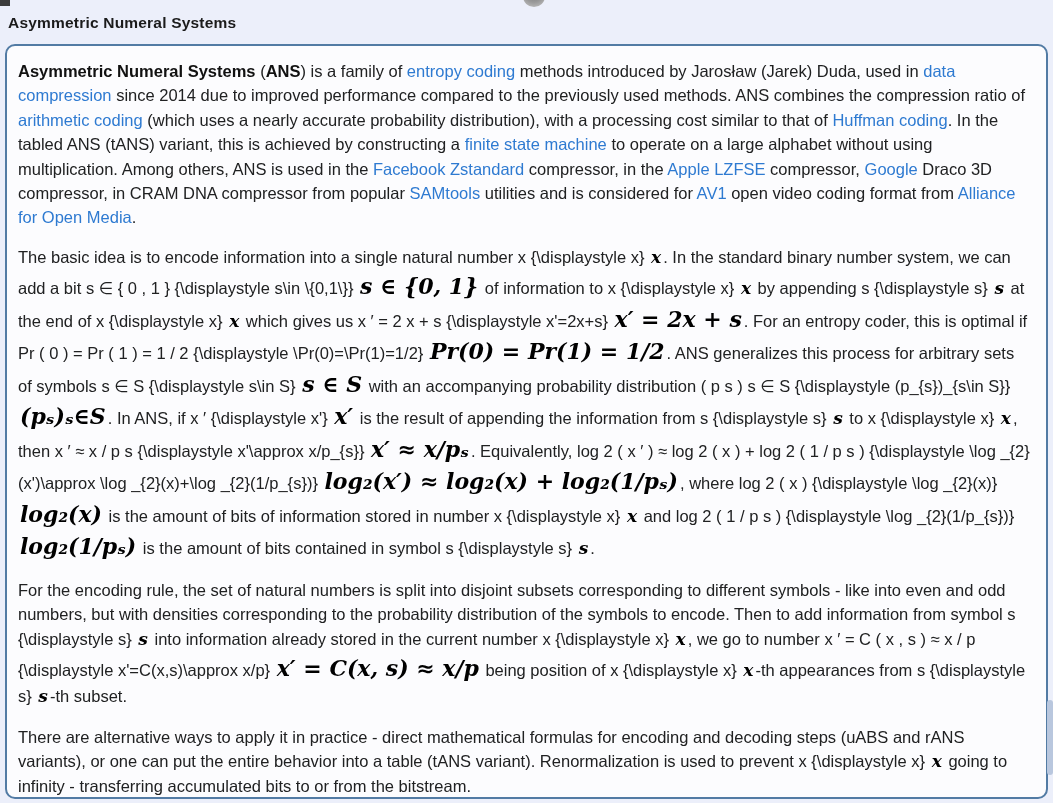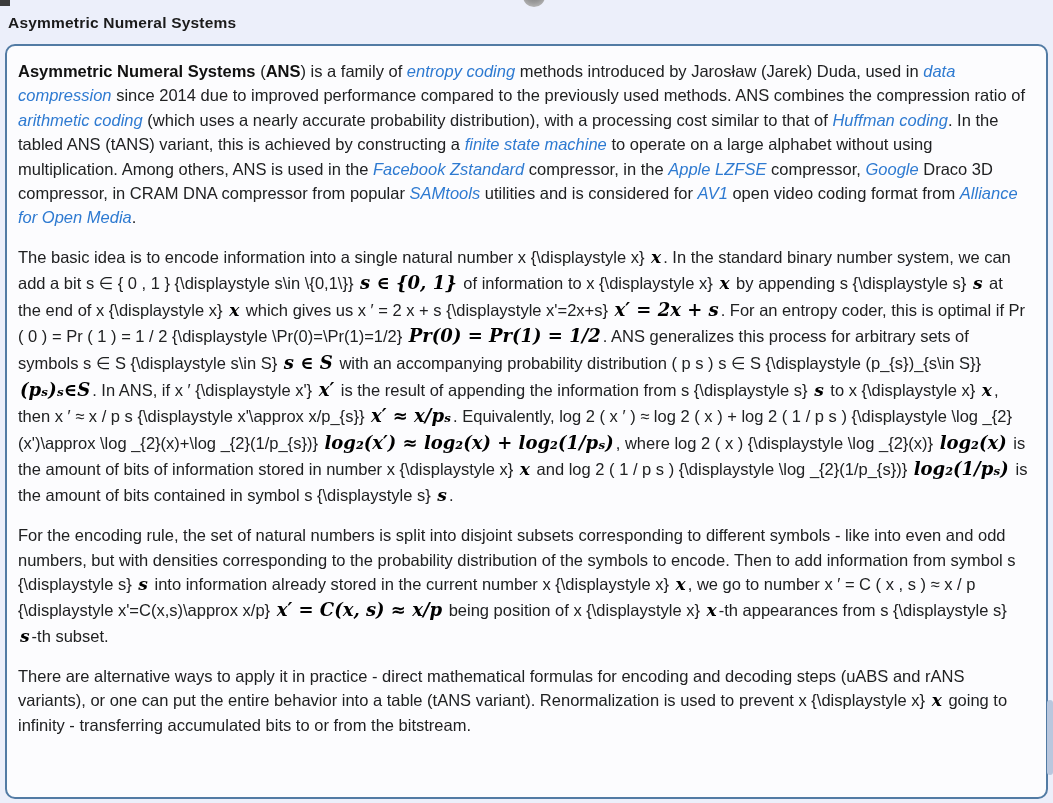--- a/index.html
+++ b/index.html
@@ -31,29 +31,29 @@
     padding: 13px 16px 10px 11px;
     overflow: hidden;
   }
   .article p {
     font-size: 16.5px;
     line-height: 1.48;
     margin-bottom: 15px;
     color: var(--text, #202122);
   }
   .run-bold { font-weight: bold; color: #111; }
-  .run-link { color: var(--link, #2e7ad1); text-decoration: none; cursor: pointer; font-style: italic; }
+  .run-link { color: var(--link, #2e7ad1); text-decoration: none; cursor: pointer; }
   .run-math {
     font-family: "DejaVu Serif", serif;
     font-style: italic; font-weight: bold;
     font-size: 17px; color: #000;
     padding: 0 2px;
     white-space: nowrap;
   }
-  .run-math.lg { font-size: 18px; }
+  .run-math.lg { font-size: 22px; }
   .scrollbar-thumb {
     position: absolute; right: 0; top: 700px; width: 6px; height: 75px;
     background: #b9c7de; border-radius: 3px;
   }
 </style>
 </head>
 <body>
 
 <div class="corner-mark"></div>
 <div class="top-circle"></div>

